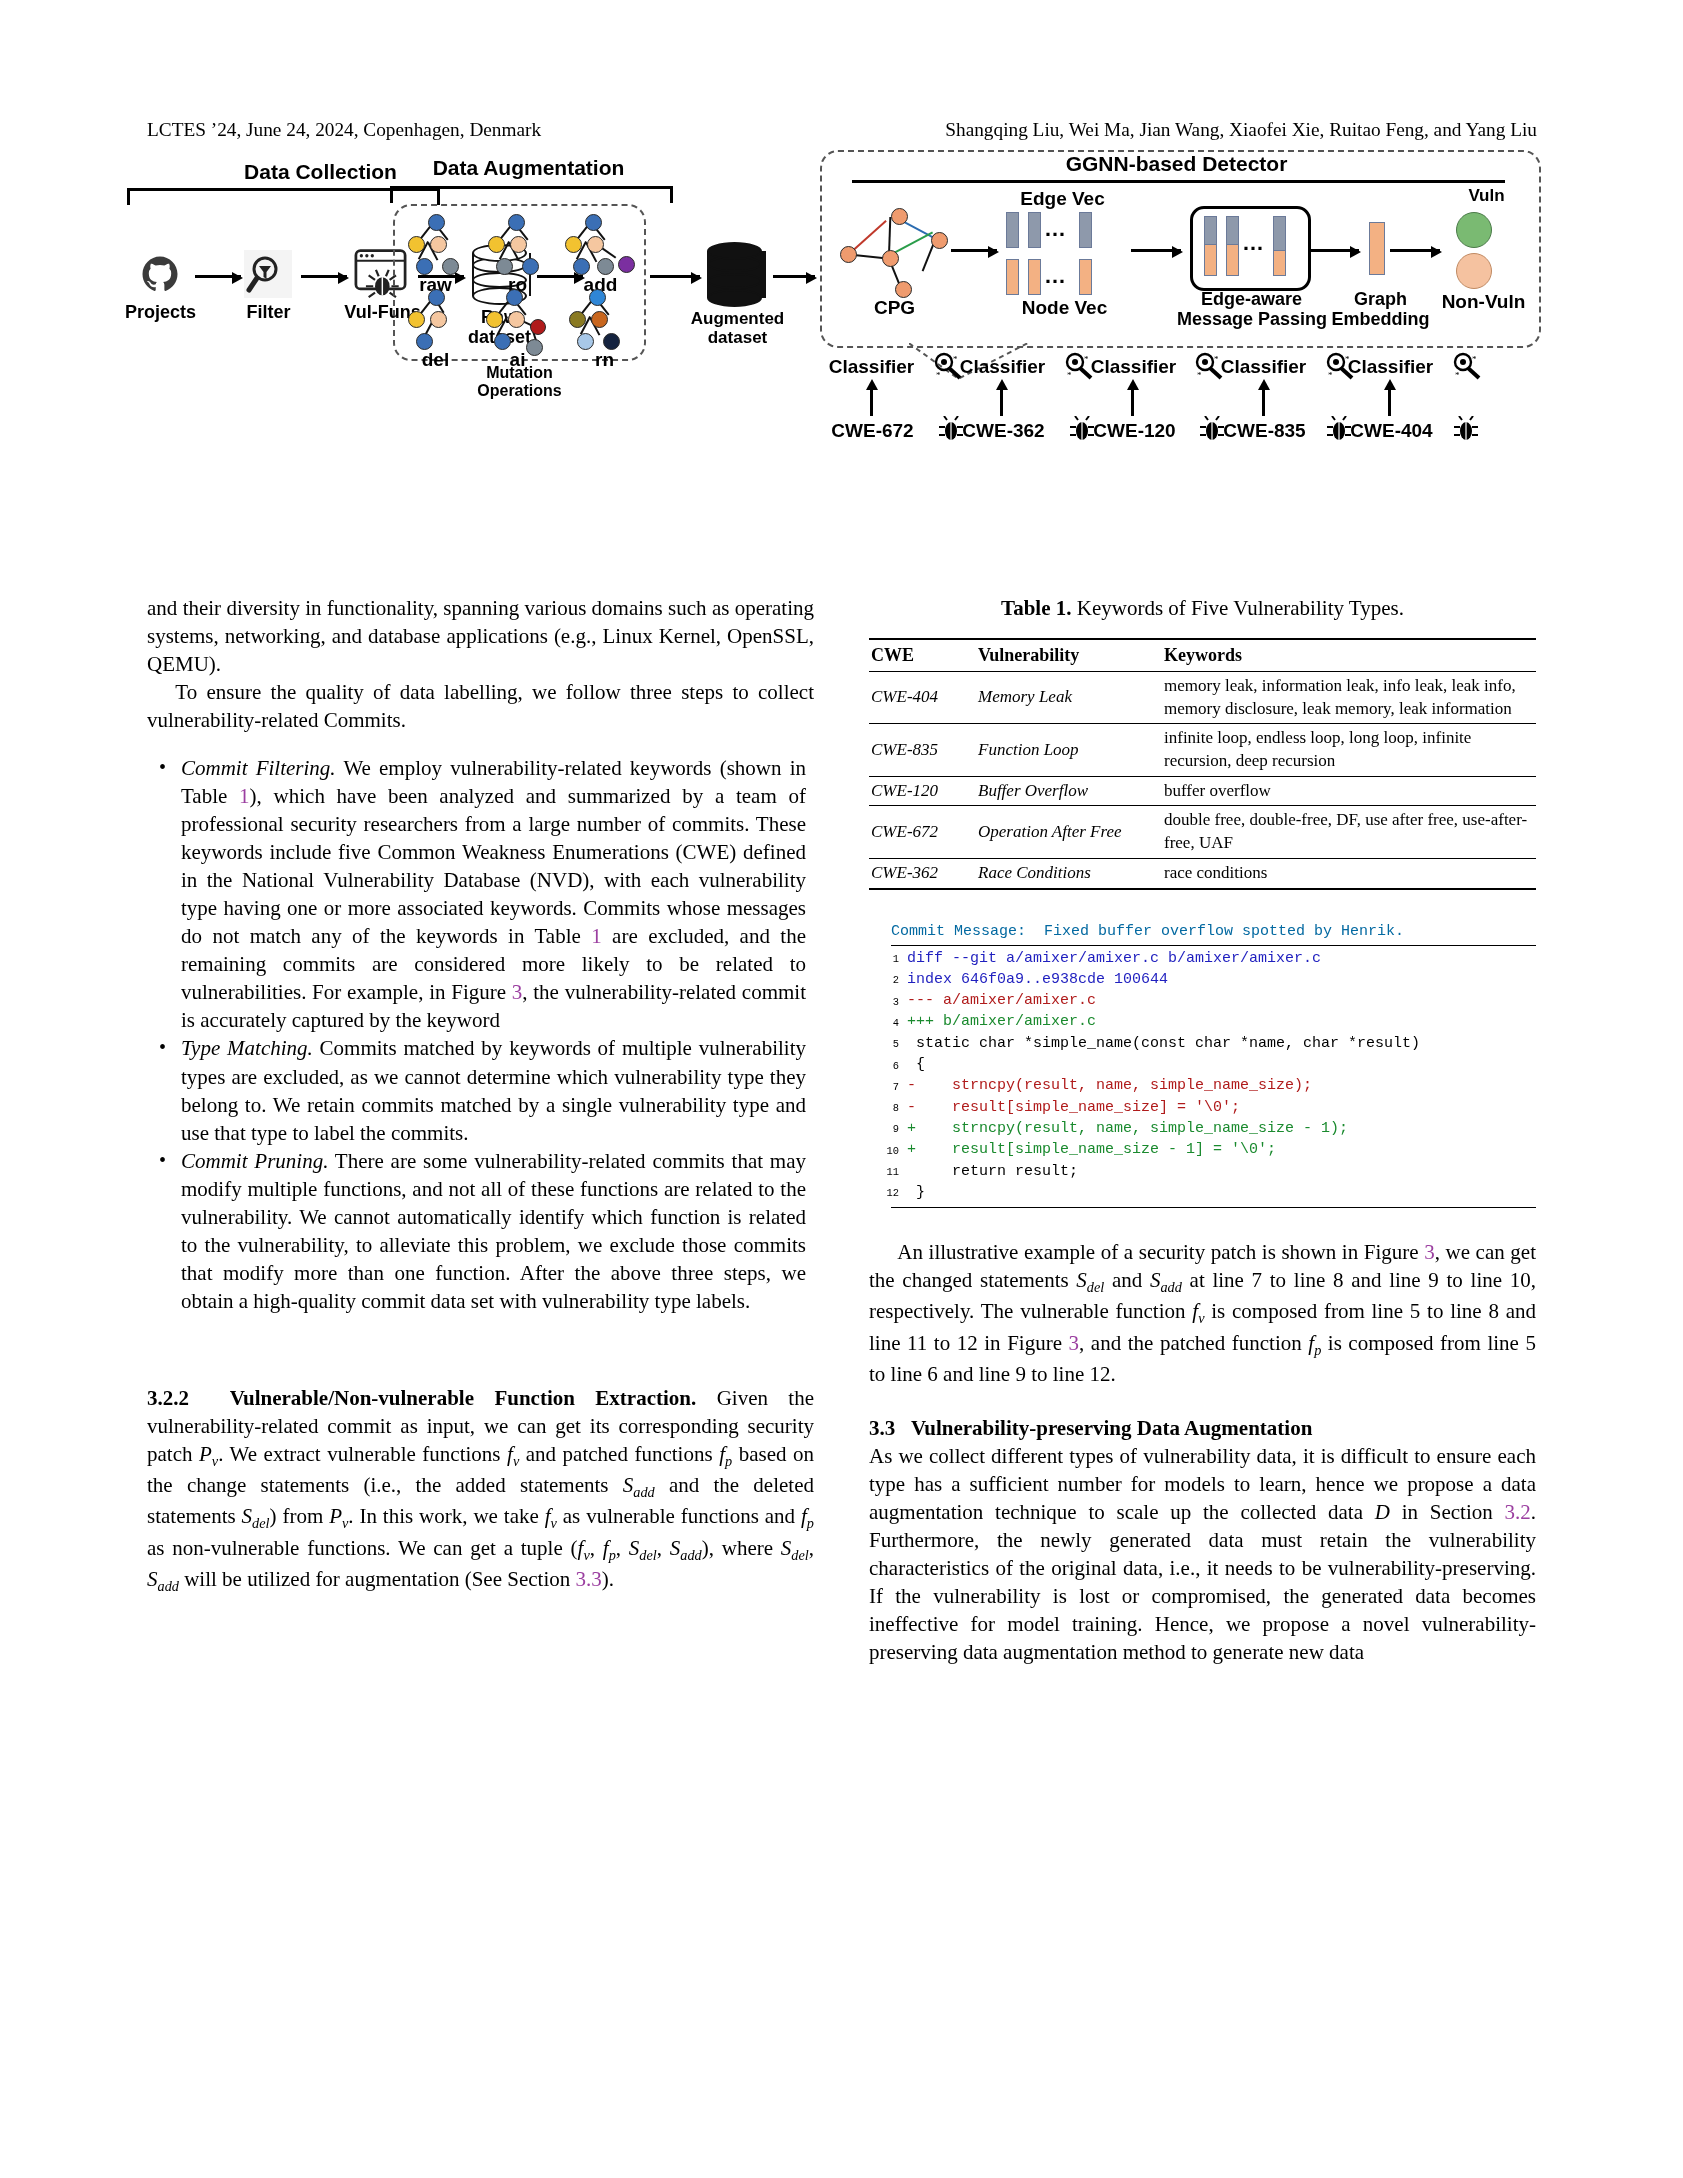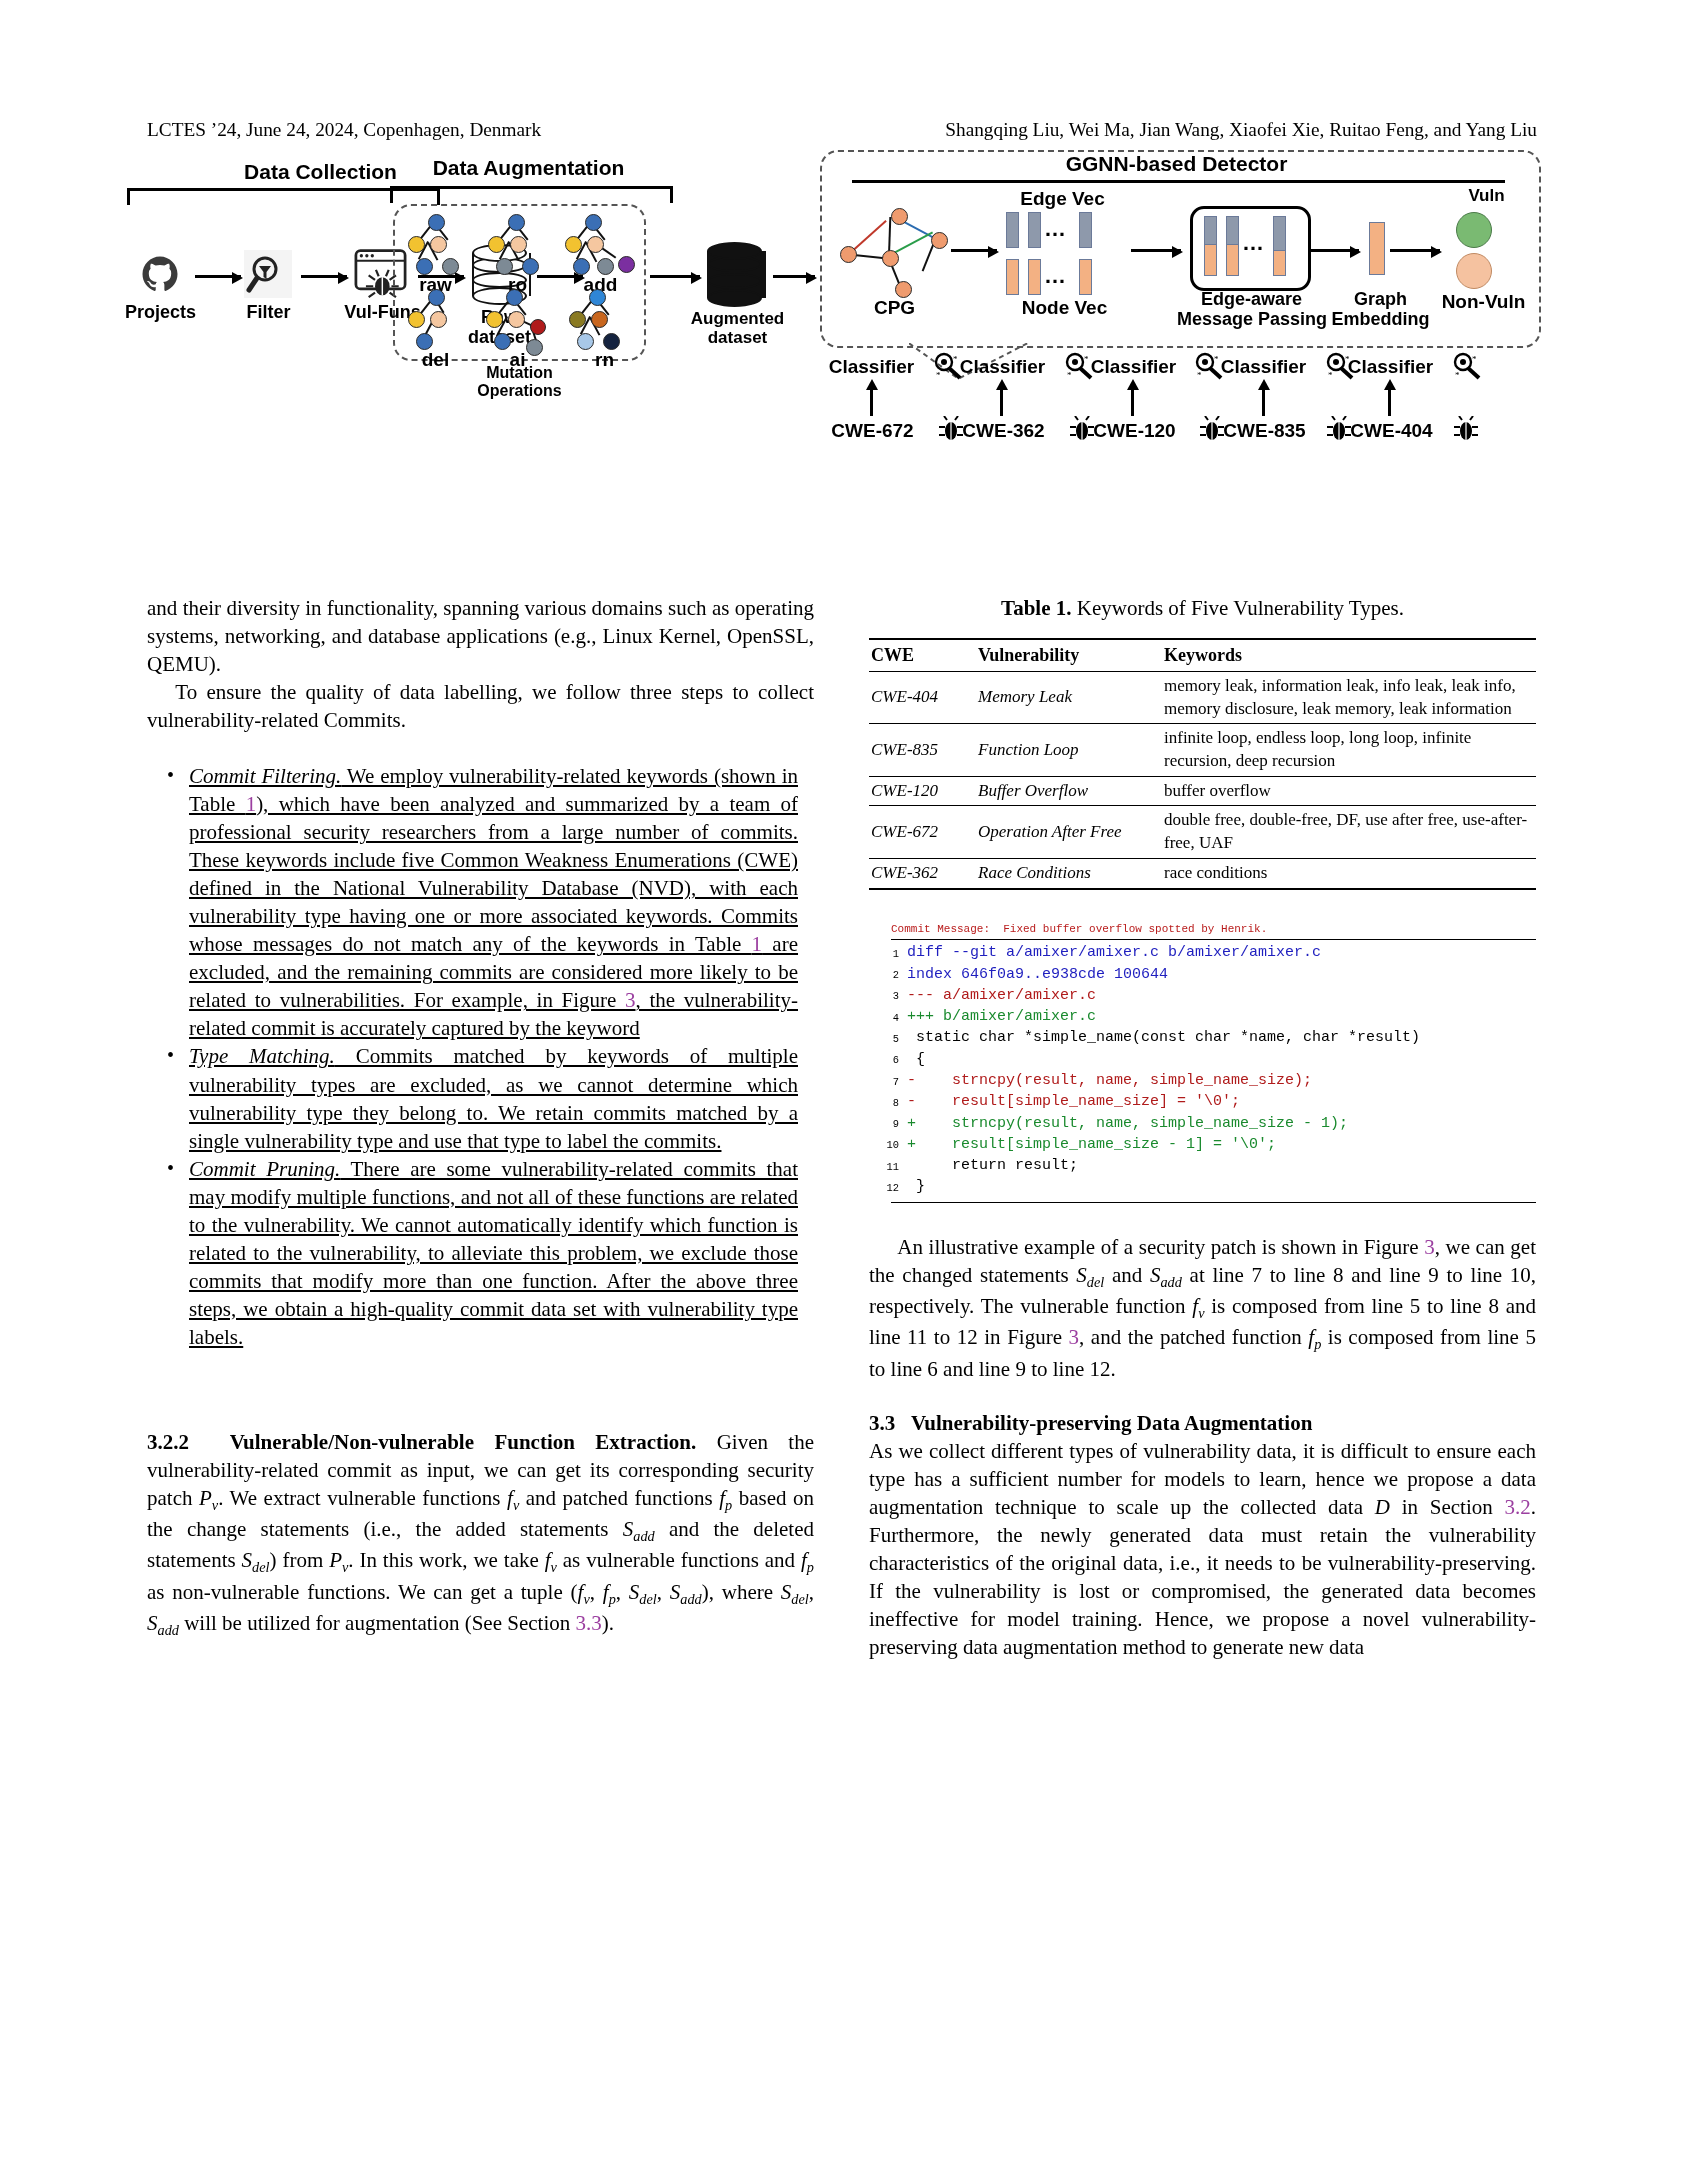--- a/index.html
+++ b/index.html
@@ -75,21 +75,21 @@
   .cyl.filled .top,.cyl.filled .bot,.cyl.filled .mid{background:#111;}
   .cyl.filled .body{background:#111;}
 
   
   .col{position:absolute;width:667px;font-size:21px;line-height:1.335;
        text-align:justify;}
   .col-left{left:147px;top:594px;}
   .col-right{left:869px;top:594px;}
   .col p{margin:0;text-indent:1.35em;}
   .col p.noind{text-indent:0;}
-  ul.bul{margin:16px;padding:0;list-style:none;text-decoration:underline;}
+  ul.bul{margin:8px;padding:0;list-style:none;}
   ul.bul li{position:relative;padding-left:26px;margin:0;text-align:justify;}
   ul.bul li:before{content:"\2022";position:absolute;left:4px;top:0;font-size:20px;}
   .it{font-style:italic;}
   .bd{font-weight:bold;}
   .ref{color:#9b3fa0;}
   .mth{font-style:italic;font-family:"Liberation Serif",serif;}
   sub{font-size:.68em;font-style:italic;}
   .sec-h{font-weight:bold;font-size:21px;margin:0;}
 
   
@@ -100,21 +100,21 @@
   table.t1 thead th{font-weight:bold;font-size:18px;padding-bottom:4px;}
   .rule-top{border-top:2.6px solid #000;}
   .rule-mid{border-top:1.1px solid #000;}
   .rule-bot{border-bottom:2.6px solid #000;}
   .c-cwe{width:99px;font-style:italic;}
   .c-vul{width:178px;font-style:italic;}
   .c-kw{width:auto;}
 
   
   .code-wrap{position:relative;width:667px;font-family:"Liberation Mono",monospace;}
-  .commit-msg{font-size:11px;padding:4px 0 3px 22px;white-space:pre;color:#b91c1c;}
+  .commit-msg{font-size:15px;padding:4px 0 3px 22px;white-space:pre;color:#0369a1;}
   .code-rule{border-top:1.4px solid #000;margin:0 0 2px 22px;}
   .code-rule-bot{border-top:1.4px solid #000;margin:4px 0 0 22px;}
   .cline{display:flex;font-size:15px;line-height:1.42;white-space:pre;}
   .lno{width:30px;text-align:right;font-size:10.4px;color:#000;
        padding-right:8px;align-self:flex-end;padding-bottom:2px;}
   .ctxt{white-space:pre;}
   .c-blue{color:#1f1fbf;}
   .c-red{color:#b01b1b;}
   .c-green{color:#1a8a2e;}
   .c-black{color:#000;}

